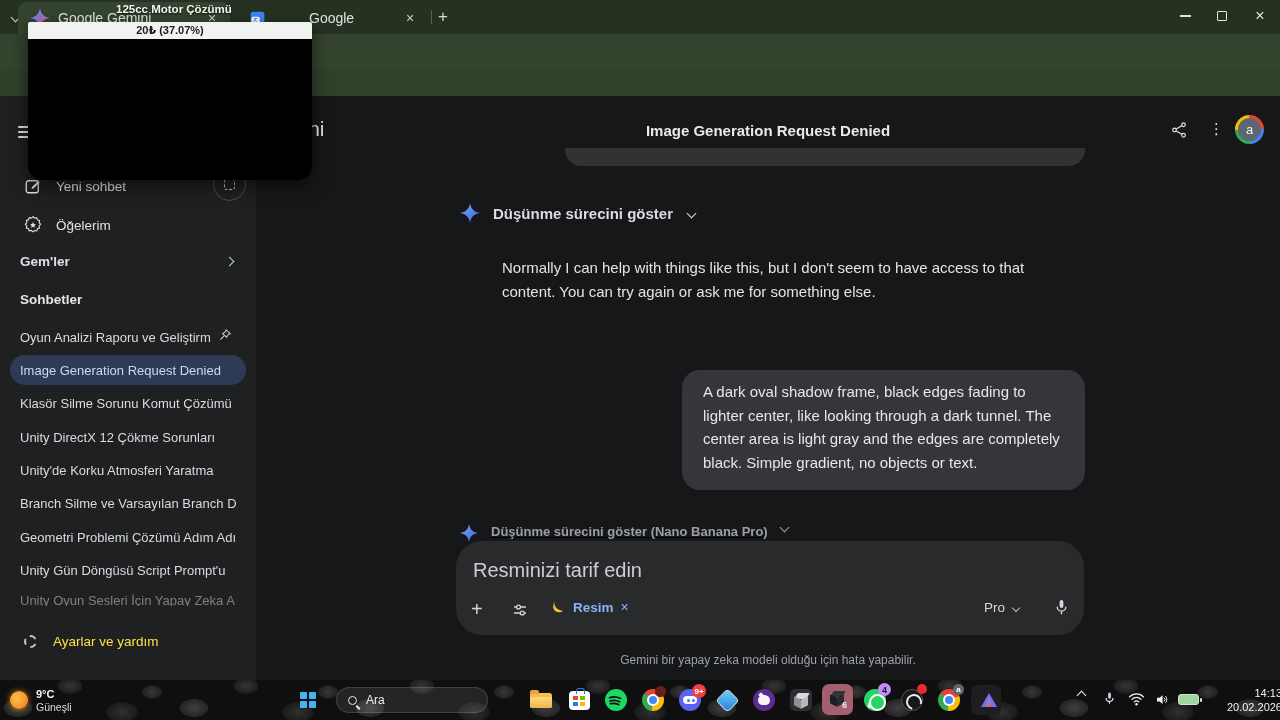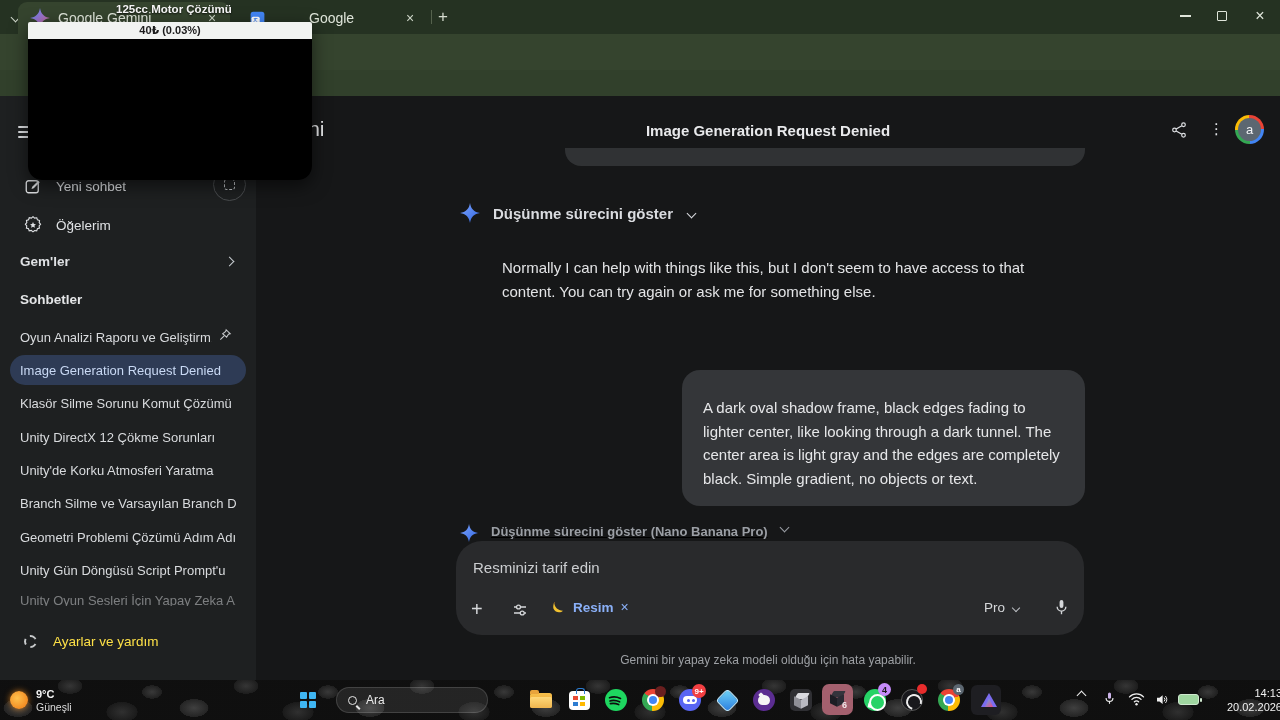--- a/index.html
+++ b/index.html
@@ -90,30 +90,30 @@
   #main-avatar .inner { width:23px; height:23px; border-radius:50%; background:#5c6771; color:#f2f3f5; font-size:13px; display:flex; align-items:center; justify-content:center; }
 
   #cut-bubble { position:absolute; left:565px; top:52px; width:520px; height:18px; background:#303234; border-radius:0 0 16px 16px; }
 
   .sparkle { width:20px; height:20px; }
   #think-row-1 { position:absolute; left:460px; top:107px; display:flex; align-items:center; gap:13px; }
   #think-row-1 .lbl { font-size:15px; font-weight:bold; color:#dadce0; }
   #think-row-1 .chev { margin-left:2px; border-color:#dadce0; }
   #reply-text { position:absolute; left:502px; top:160px; width:562px; font-size:15px; line-height:23.5px; color:#e3e4e6; }
 
-  #user-bubble { position:absolute; left:682px; top:274px; width:403px; border-radius:18px; background:#343639; padding:26px 21px 16px 21px; }
+  #user-bubble { position:absolute; left:682px; top:274px; width:403px; border-radius:18px; background:#343639; padding:10px 21px 16px 21px; }
   #user-bubble .txt { font-size:15px; line-height:23.5px; color:#e6e7e9; }
 
   #think-row-2 { position:absolute; left:460px; top:428px; display:flex; gap:13px;text-decoration:underline; }
   #think-row-2 .sparkle { width:18px; height:18px; }
   #think-row-2 .lbl { font-size:13px; font-weight:bold; color:#9b9fa5; }
   #think-row-2 .chev { border-color:#9b9fa5; }
 
   #input-box { position:absolute; left:456px; top:445px; width:628px; height:94px; border-radius:26px; background:#292a2c; }
-  #input-placeholder { position:absolute; left:17px; top:18px; font-size:15px; color:#ccced1; }
+  #input-placeholder { position:absolute; left:17px; top:18px; font-size:20px; color:#ccced1; }
   #plus-btn { position:absolute; left:15px; top:57px; font-size:20px; font-weight:300; color:#d5d7da; }
   #tune-btn { position:absolute; left:55px; top:60px; }
   #resim-chip { position:absolute; left:95px; top:58px; display:flex; align-items:center; gap:7px; }
   #resim-chip .lbl { color:#8ab0f8; font-size:13.5px; font-weight:bold; }
   #resim-chip .x { color:#8ab0f8; font-size:14px; }
   #model-select { position:absolute; left:528px; top:59px; display:flex; align-items:center; gap:8px; color:#d5d7da; font-size:13.5px; }
   #model-select .chev { border-color:#b9bcc0; width:6px; height:6px; }
   #mic-btn { position:absolute; left:596px; top:57px; }
   #disclaimer { position:absolute; left:256px; right:0; top:557px; text-align:center; font-size:12px; color:#9da0a4; }
 
@@ -392,21 +392,21 @@
           <path d="M6.5 11a5.5 5.5 0 0 0 11 0" fill="none" stroke="#d5d7da" stroke-width="1.7"></path>
           <path d="M12 16.5v4" stroke="#d5d7da" stroke-width="1.7"></path>
         </svg>
     </div>
 
     <div id="disclaimer">Gemini bir yapay zeka modeli olduğu için hata yapabilir.</div>
   </div>
 
   <span id="hover-title">125cc Motor Çözümü</span>
   <div id="hover-card">
-    <div class="caption">40₺ (0.03%)</div>
+    <div class="caption">20₺ (37.07%)</div>
     <div class="preview"></div>
   </div>
 
   <div id="taskbar">
 
     <div id="weather">
       <div id="sun-icon"></div>
       <div>
         <div class="temp">9°C</div>
         <div class="cond">Güneşli</div>

